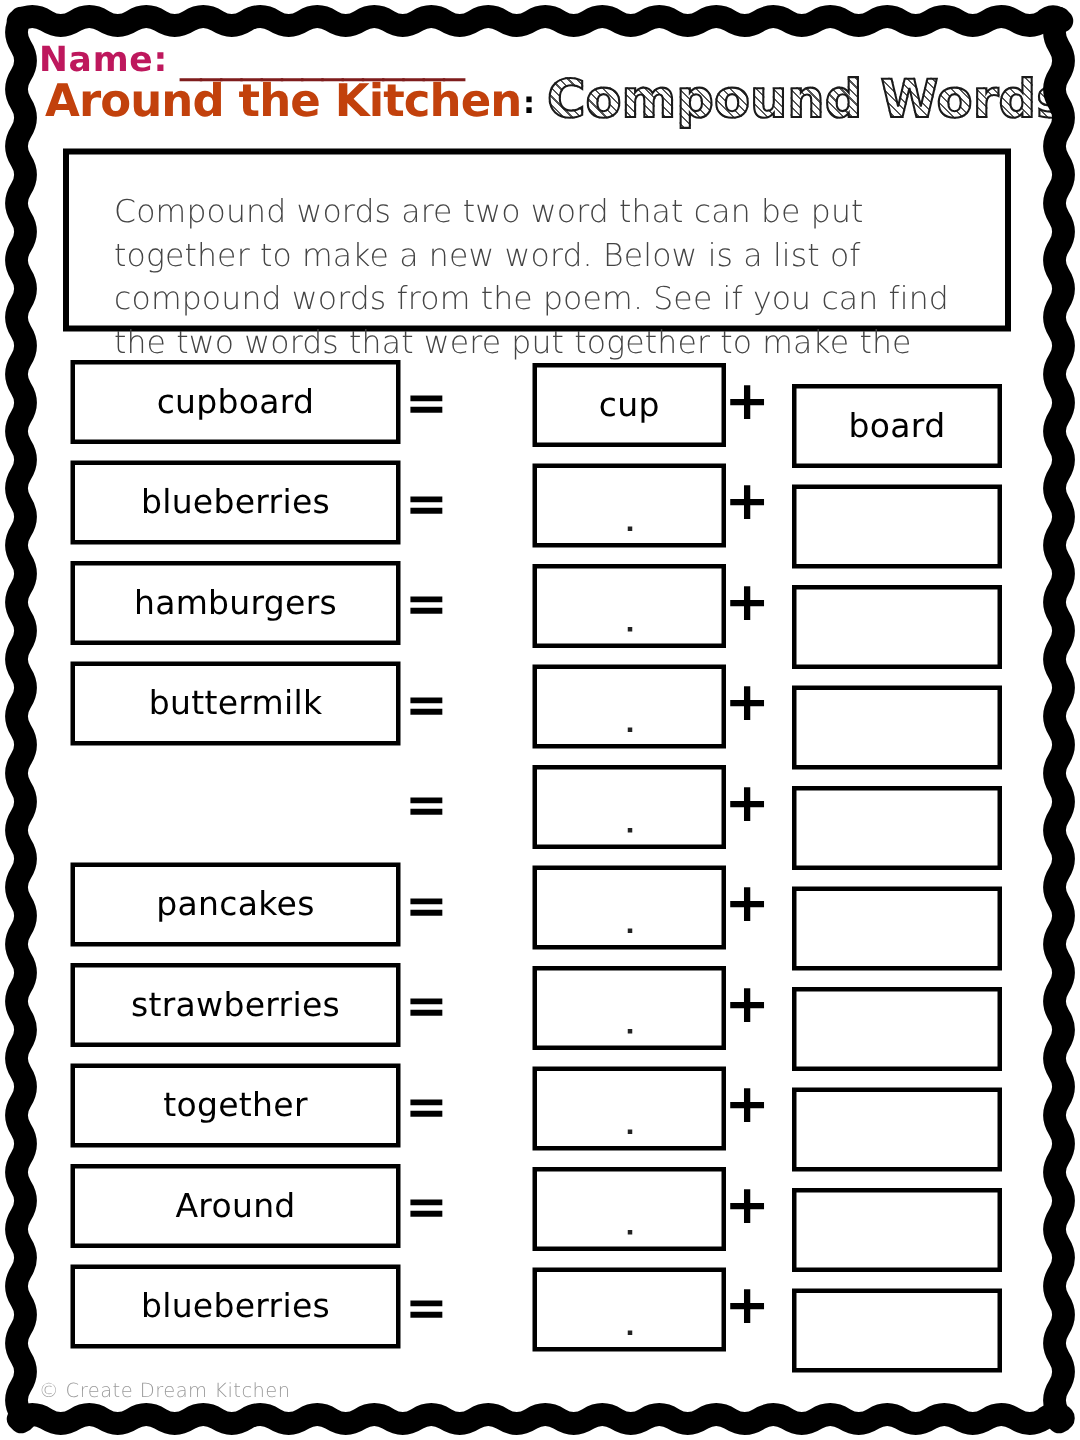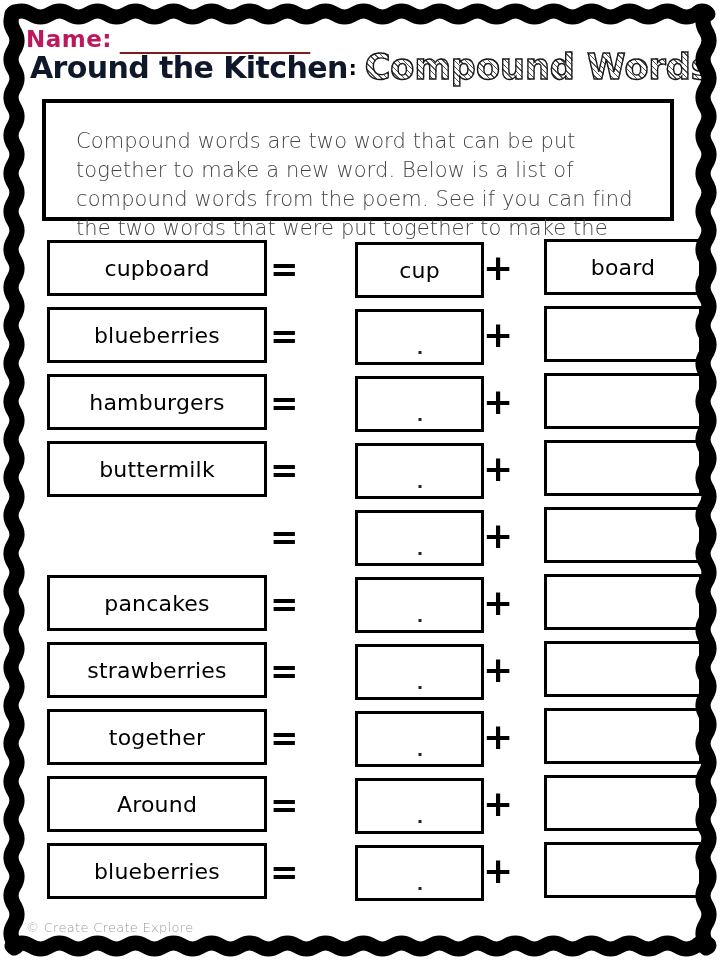--- a/index.html
+++ b/index.html
@@ -60,21 +60,21 @@
     position: absolute;
     left: 30px;
     top: 50px;
     width: 660px;
     display: flex;
     align-items: center;
   }
   .title-main {
     font-size: 30px;
     font-weight: 800;
-    color: #0f172a;
+    color: #c2410c;
     font-family: "DejaVu Sans", sans-serif;
     letter-spacing: -0.6px;
     white-space: nowrap;
   }
   .title-colon {
     font-size: 20px;
     font-weight: 800;
     color: #000;
     font-family: "DejaVu Sans", sans-serif;
     margin-left: 1px;
@@ -149,24 +149,23 @@
   }
   .box-a {
     left: 330px;
     top: 6px;
     width: 129px;
     height: 56px;
     margin-left: 25px;
   }
   .box-b {
     left: 528px;
-    top: 3px;
-    width: 158px;
+    top: 20px;
+    width: 140px;
     height: 56px;
-    margin-left: 16px;
   }
   .op {
     position: absolute;
     font-family: "DejaVu Sans", sans-serif;
     font-weight: 900;
     color: #000;
     line-height: 1;
   }
   .op-eq {
     left: 270px;
@@ -314,15 +313,15 @@
         <div class="box box-word">blueberries</div>
         <div class="op op-eq">=</div>
         <div class="box box-a">
           <span class="dot"></span>
         </div>
         <div class="op op-plus">+</div>
         <div class="box box-b"></div>
       </div>
     </div>
 
-  <div class="footer">© Create Create Explore</div>
+  <div class="footer">© Create Dream Kitchen</div>
 
 </div>
 
 </body></html>

